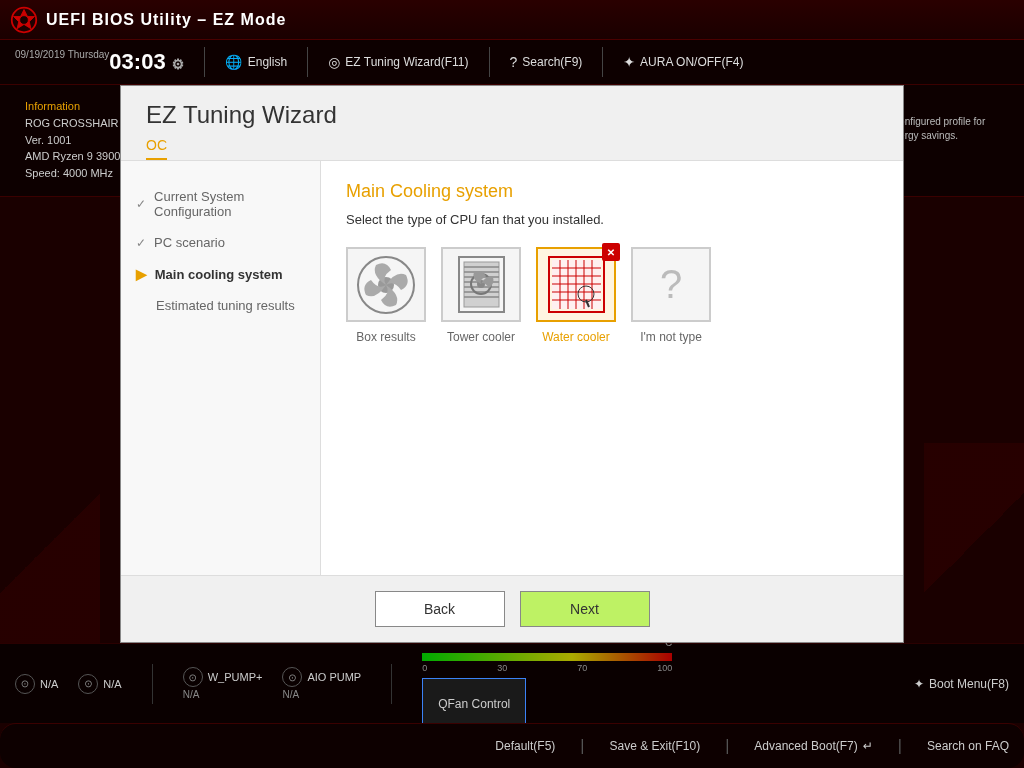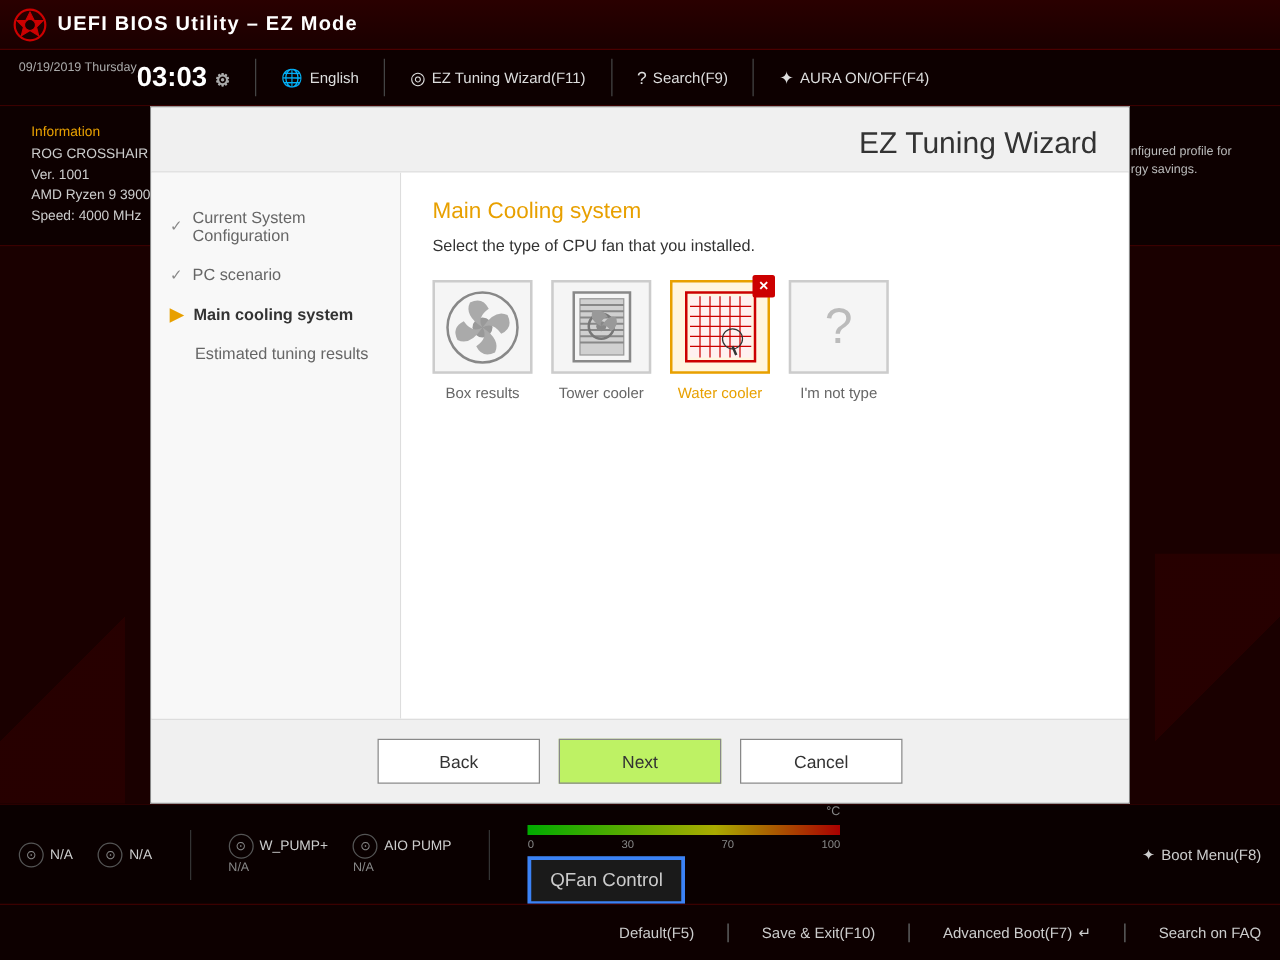--- a/index.html
+++ b/index.html
@@ -88,21 +88,20 @@
       background: #fff;
       border: 1px solid #888;
       z-index: 10;
       display: flex;
       flex-direction: column;
     }
     .wizard-header {
       background: #f0f0f0;
       padding: 15px 25px 0 25px;
       border-bottom: 1px solid #ddd;
-      text-align: right;
     }
     .wizard-title {
       font-size: 24px;
       color: #333;
       font-weight: normal;
       margin-bottom: 8px;
     }
     .wizard-tabs {
       display: flex;
       gap: 20px;
@@ -262,20 +261,21 @@
       left: 0;
       right: 0;
       height: 45px;
       background: #0d0000;
       border-top: 1px solid #3a0000;
       display: flex;
       align-items: center;
       justify-content: flex-end;
       padding: 0 15px;
       gap: 25px;
+      border-radius: 16px;
     }
     .bottom-btn {
       font-size: 12px;
       color: #ccc;
       cursor: pointer;
       display: flex;
       align-items: center;
       gap: 5px;
     }
     .bottom-sep { color: #555; }
@@ -339,24 +339,24 @@
       display: flex;
       justify-content: space-between;
       width: 250px;
       font-size: 9px;
       color: #888;
       margin-top: 2px;
     }
 
     .qfan-btn {
       background: #1a1a1a;
-      border: 3px solid #3b82f6;
+      border: 1px solid #3b82f6;
       color: #ccc;
-      padding: 8px 15px;
-      font-size: 15px;
+      padding: 18px 15px;
+      font-size: 12px;
       cursor: pointer;
     }
 
     .boot-menu-btn {
       color: #ccc;
       font-size: 12px;
       cursor: pointer;
       display: flex;
       align-items: center;
       gap: 5px;
@@ -464,20 +464,23 @@
     <div class="info-value" style="font-size:10px; color:#bbb; line-height:1.4;">Click the icon below to apply a pre-configured profile for improved system performance or energy savings.</div>
   </div>
 </div>
 
 <div class="deco-left"></div>
 <div class="deco-right"></div>
 
 <div class="wizard-overlay">
   <div class="wizard-header">
     <div class="wizard-title">EZ Tuning Wizard</div>
+    <div class="wizard-tabs">
+      <div class="wizard-tab">OC</div>
+    </div>
   </div>
   <div class="wizard-body">
 
     <div class="steps-panel">
       <div class="step-item">
         <span class="step-check">✓</span>
         <span>Current System Configuration</span>
       </div>
       <div class="step-item">
         <span class="step-check">✓</span>
@@ -565,21 +568,20 @@
           </div>
           <span class="cooler-label">I'm not type</span>
         </div>
       </div>
     </div>
   </div>
 
   <div class="wizard-footer">
     <button class="wizard-btn">Back</button>
     <button class="wizard-btn primary">Next</button>
-    <button class="wizard-btn">Cancel</button>
   </div>
 </div>
 
 <div class="fan-strip">
   <div class="fan-item">
     <div class="fan-item-row">
       <div class="fan-icon">⊙</div>
       <span class="fan-name">N/A</span>
     </div>
   </div>

